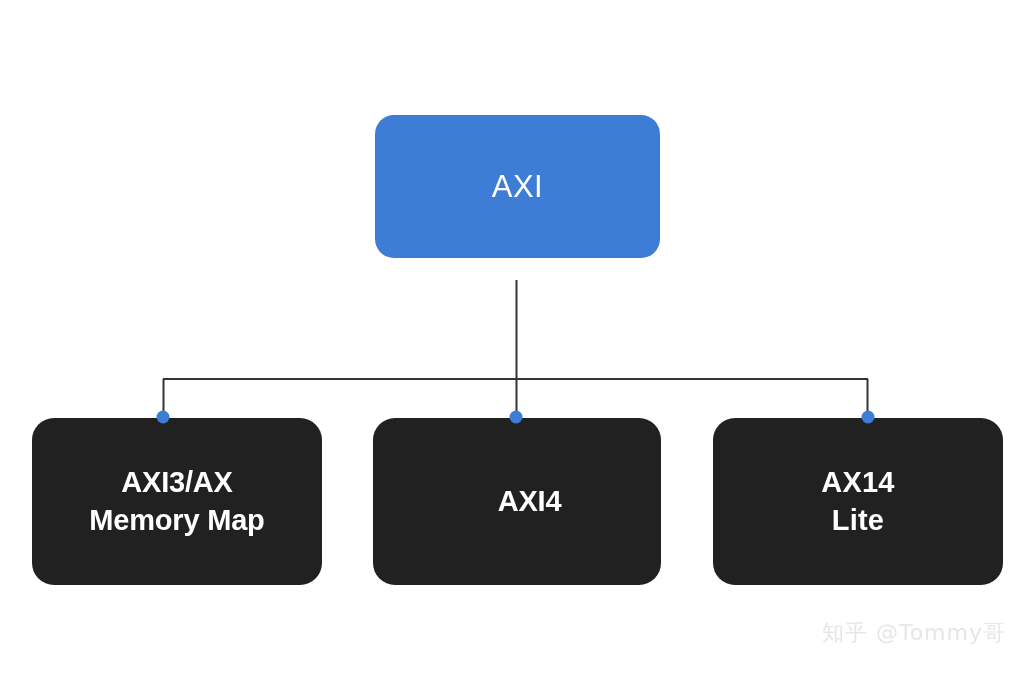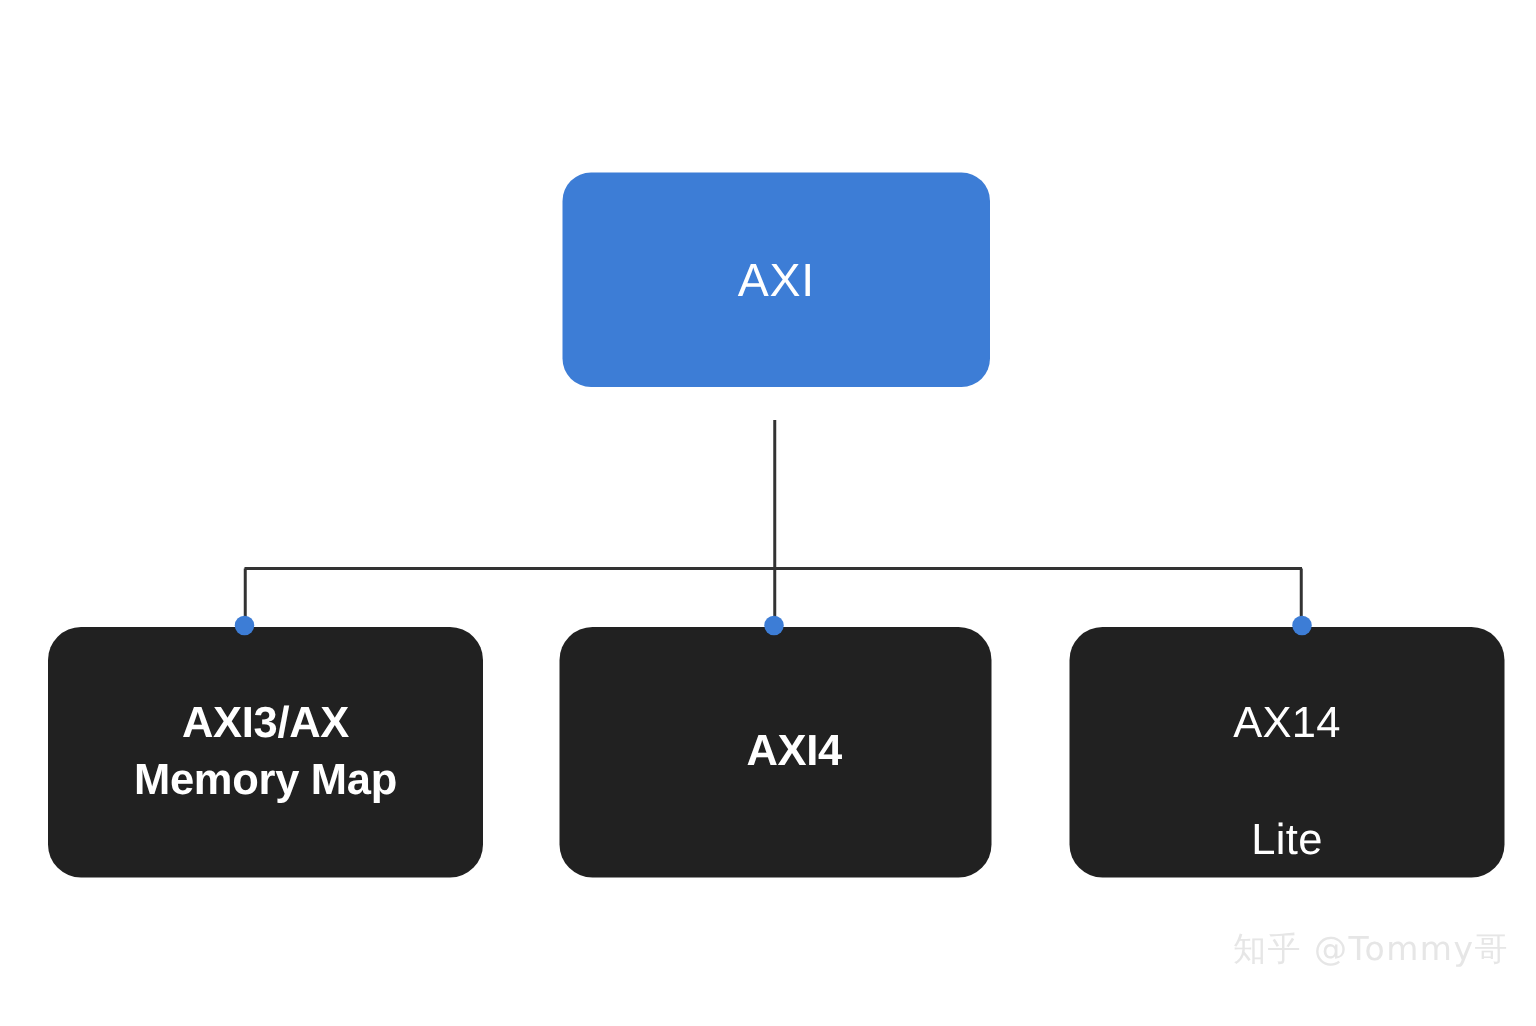--- a/index.html
+++ b/index.html
@@ -79,23 +79,22 @@
     white-space: nowrap;
   }
 
   
   .weight-bold .node-line {
     font-weight: 700;
     letter-spacing: -0.2px;
   }
   
   .weight-regular .node-line {
-    font-weight: 400;
+    font-weight: 700;
     letter-spacing: 0.2px;
-    margin-top: 40px;
   }
 
   
   .connector-dot {
     position: absolute;
     width: 13px;
     height: 13px;
     border-radius: 50%;
     background: #3d7dd6;
     transform: translate(-50%, -50%);

